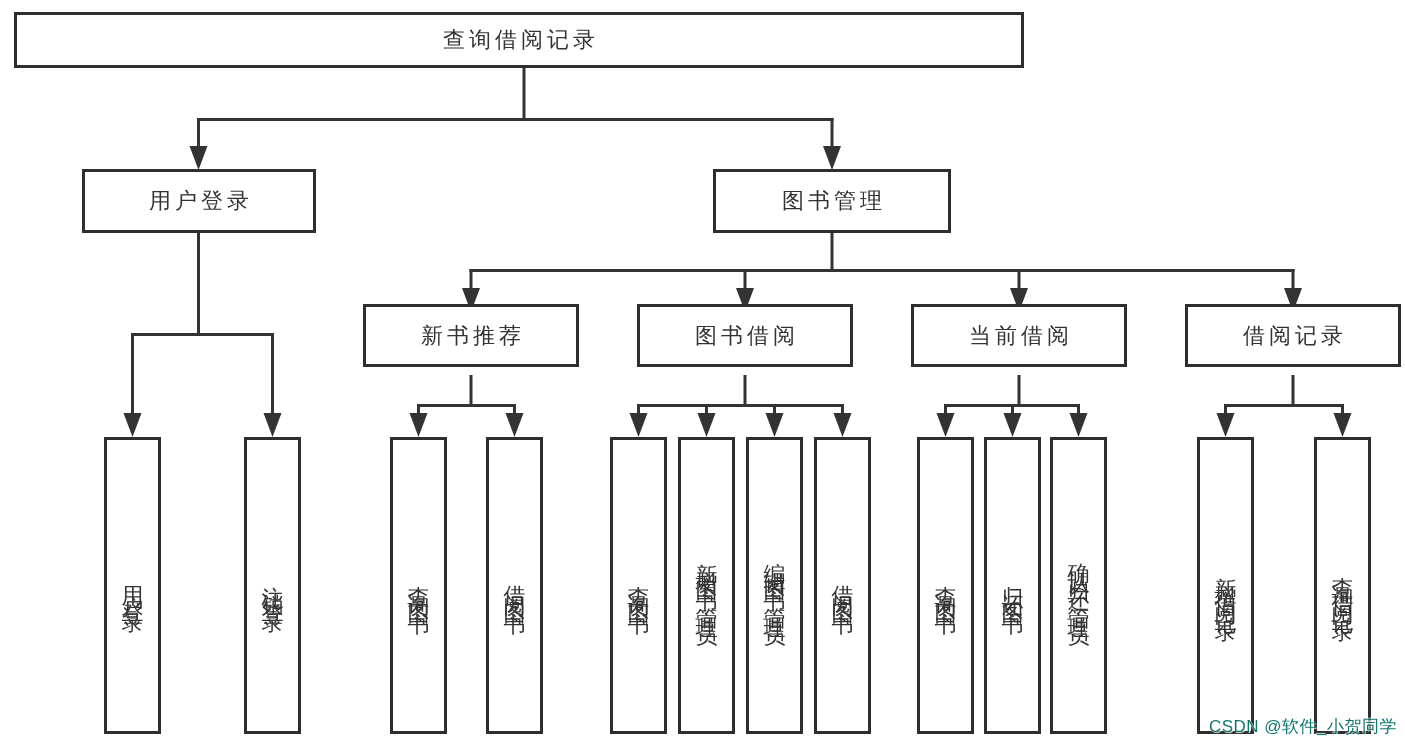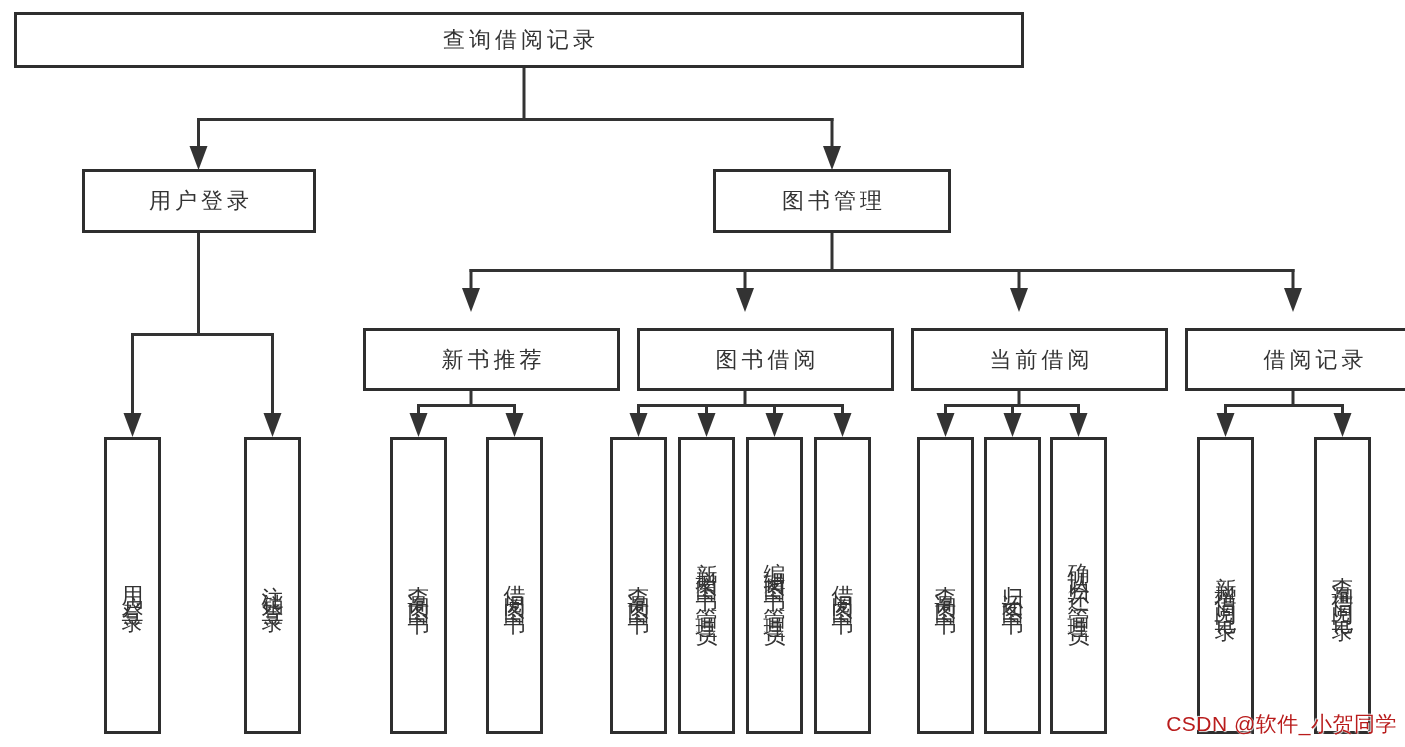--- a/index.html
+++ b/index.html
@@ -29,37 +29,37 @@
   .hbox span {
     font-size: 22px;
     letter-spacing: 4px;
     margin-right: -4px;
     white-space: nowrap;
     line-height: 1;
   }
   .root  { left: 14px;  top: 12px;  width: 1010px; height: 56px; }
   .l2a   { left: 82px;  top: 169px; width: 234px;  height: 64px; }
   .l2b   { left: 713px; top: 169px; width: 238px;  height: 64px; justify-content: center; }
-  .l3    { top: 328px; width: 257px; height: 63px; }
+  .l3    { top: 304px; width: 216px; height: 63px; }
   .leaf  { top: 437px; width: 57px; height: 297px; }
   .leaf span {
     writing-mode: vertical-rl;
     text-orientation: mixed;
     font-size: 22px;
     letter-spacing: 9px;
     line-height: 1;
     color: #333333;
   }
   #watermark {
     position: absolute;
     right: 8px;
     bottom: 9px;
-    font-size: 21px;
+    font-size: 17px;
     letter-spacing: 0.5px;
-    color: #b91c1c;
+    color: #0f766e;
     text-shadow: 1px 1px 1px rgba(255,255,255,0.9), -1px -1px 1px rgba(255,255,255,0.9);
     z-index: 10;
     white-space: nowrap;
   }
 </style>
 </head>
 <body>
 
 <div id="stage">
 

